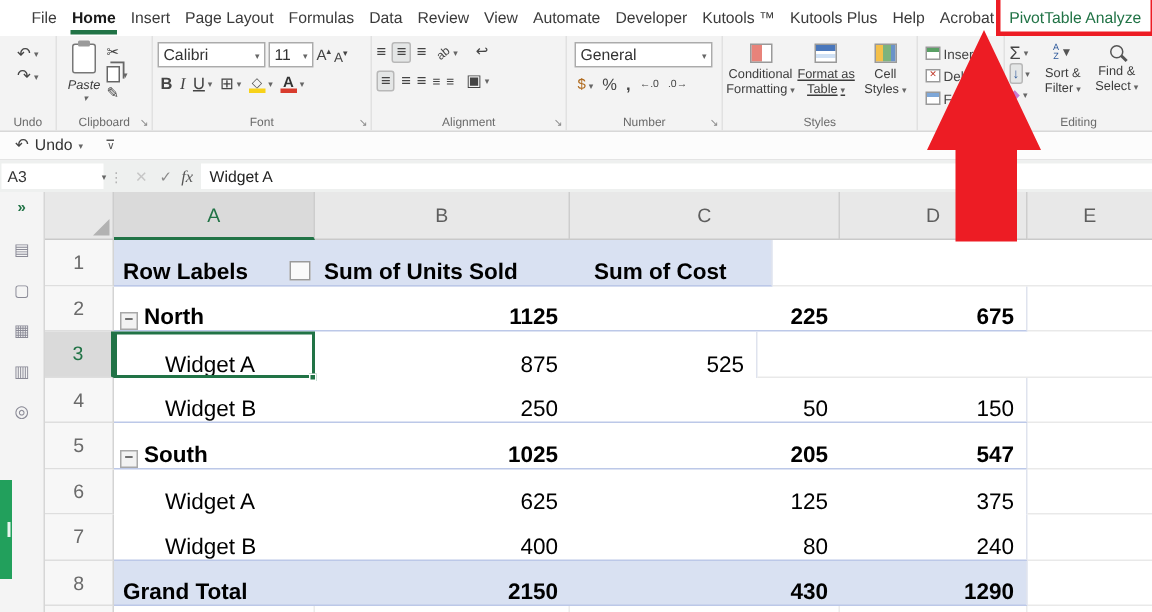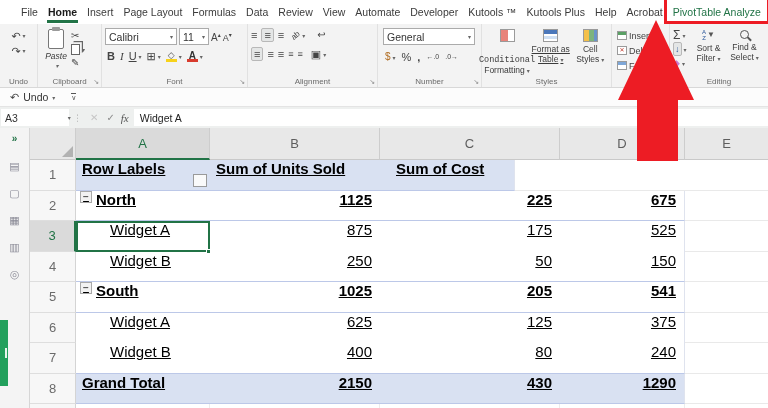--- a/index.html
+++ b/index.html
@@ -77,21 +77,21 @@
   .colhdr { display:flex; align-items:center; justify-content:center; font-size:13px; color:#5e5e5e;
             border-right:1px solid #cdcdcd; border-bottom:1px solid #c9c9c9; flex:none; }
   .colhdr.sel { background:#dadada; color:#217346; border-bottom:2px solid #217346; }
   .w-a{width:134px;} .w-b{width:170px;} .w-c{width:180px;} .w-d{width:125px;} .w-e{flex:1;border-right:none;}
 
   .prow { display:flex; height:30.5px; }
   .rownum { width:46px; flex:none; display:flex; align-items:center; justify-content:center;
             font-size:13px; color:#6b6b6b; background:#f7f7f7; border-right:1px solid #d4d4d4;
             border-bottom:1px solid #dedede; }
   .rownum.sel { background:#dadada; color:#217346; border-right:2px solid #217346; }
-  .cell { display:flex; align-items:flex-start; font-size:15px; color:#000; flex:none;text-decoration:underline; }
+  .cell { display:flex; align-items:flex-end; font-size:15px; color:#000; flex:none; }
   .val { justify-content:flex-end; padding-right:8px; }
   .lbl { padding-left:6px; }
   .indent { padding-left:34px; }
   .b { font-weight:bold; }
   .hdrbg { background:#D9E1F2; }
   .bsep { border-bottom:1px solid #bcc8e8; }
   .dright { border-right:1px solid #dfe3ee; }
   .ecell { flex:1; border-bottom:1px solid #e9e9e9; }
   .cbox { width:12px; height:12px; border:1px solid #a8a8a8; background:#f2f2f2; font-size:10px; line-height:10px;
           text-align:center; color:#555; margin:0 4px 0 0; flex:none; }
@@ -249,21 +249,21 @@
         <span class="rib-ic" style="font-size:7px;">←.0</span>
         <span class="rib-ic" style="font-size:7px;">.0→</span>
       </div>
       <div class="grp-label">Number</div>
       <div class="launcher">↘</div>
     </div>
 
     <div class="grp" style="width:130px; display:flex; gap:2px;">
       <div class="bigbtn" style="width:44px;">
         <span class="sq-ic ic-cf"></span>
-        <span style="margin-top:13px;font-family:Liberation Mono, monospace;">Conditional</span>
+        <span style="margin-top:2px;">Conditional</span>
         <span><span>Formatting</span><span class="dd">▾</span></span>
       </div>
       <div class="bigbtn" style="width:40px;text-decoration:underline;">
         <span class="sq-ic ic-fat"></span>
         <span style="margin-top:2px;">Format as</span>
         <span><span>Table</span><span class="dd">▾</span></span>
       </div>
       <div class="bigbtn" style="width:36px;">
         <span class="sq-ic ic-cs"></span>
         <span style="margin-top:2px;">Cell</span>
@@ -390,21 +390,20 @@
         <div class="cell ecell"></div>
       </div>
 
       <div class="prow">
         <div class="rownum sel">3</div>
         <div class="cell indent selcell w-a">
           <span>Widget A</span>
           <span class="handle"></span>
         </div>
         <div class="cell val w-b">875</div>
-        <div class="cell val w-c">175</div>
         <div class="cell val dright w-d">525</div>
         <div class="cell ecell"></div>
       </div>
 
       <div class="prow">
         <div class="rownum">4</div>
         <div class="cell indent bsep w-a">Widget B</div>
         <div class="cell val bsep w-b">250</div>
         <div class="cell val bsep w-c">50</div>
         <div class="cell val bsep dright w-d">150</div>
@@ -412,21 +411,21 @@
       </div>
 
       <div class="prow">
         <div class="rownum">5</div>
         <div class="cell lbl b bsep w-a" style="padding-left:4px;">
           <span class="cbox">−</span>
           <span>South</span>
         </div>
         <div class="cell val b bsep w-b">1025</div>
         <div class="cell val b bsep w-c">205</div>
-        <div class="cell val b bsep dright w-d">541</div>
+        <div class="cell val b bsep dright w-d">547</div>
         <div class="cell ecell"></div>
       </div>
 
       <div class="prow">
         <div class="rownum">6</div>
         <div class="cell indent w-a">Widget A</div>
         <div class="cell val w-b">625</div>
         <div class="cell val w-c">125</div>
         <div class="cell val dright w-d">375</div>
         <div class="cell ecell"></div>

